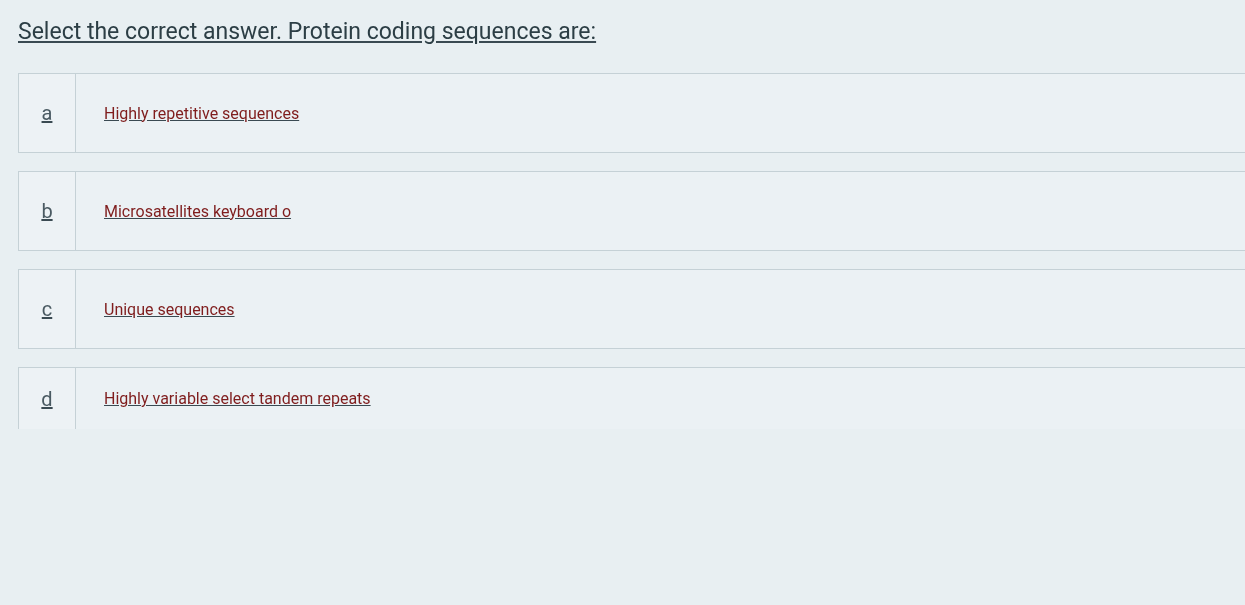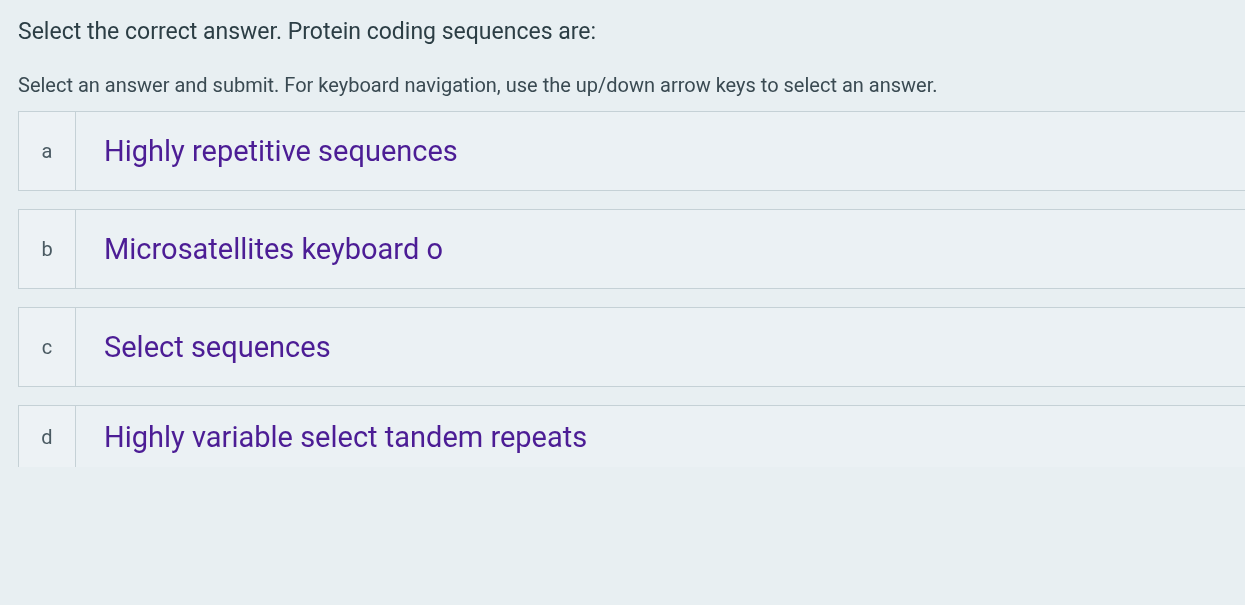--- a/index.html
+++ b/index.html
@@ -10,20 +10,21 @@
     body {
       font-family: -apple-system, BlinkMacSystemFont, "Segoe UI", Roboto, "Helvetica Neue", Arial, sans-serif;
       background: #e8eff2;
       width: 1245px;
       height: 605px;
       overflow: hidden;
       color: #3a4a52;
     }
     .container {
       padding: 18px 0 0 18px;
+      text-decoration: underline;
     }
     .question-text {
       font-size: 23px;
       color: #2c3e45;
       margin-bottom: 28px;
       font-weight: 400;
     }
     .instructions {
       font-size: 20px;
       color: #3a4a52;
@@ -53,45 +54,44 @@
       color: #4a5a62;
       border-right: 1px solid #c5d1d6;
       border-left: 1px solid #c5d1d6;
       background: rgba(255,255,255,0.1);
     }
     .option-text {
       flex: 1;
       display: flex;
       align-items: center;
       padding-left: 28px;
-      font-size: 29px;
-      color: #4c1d95;
+      font-size: 16px;
+      color: #7f1d1d;
     }
     .option-row:last-child {
       min-height: 62px;
       border-bottom: none;
     }
   </style>
 </head>
 <body>
 
 <div class="container">
   <div class="question-text">Select the correct answer. Protein coding sequences are:</div>
-  <div class="instructions">Select an answer and submit. For keyboard navigation, use the up/down arrow keys to select an answer.</div>
   <div class="options">
     <div class="option-row">
       <div class="option-letter">a</div>
       <div class="option-text">Highly repetitive sequences</div>
     </div>
     <div class="option-row">
       <div class="option-letter">b</div>
       <div class="option-text">Microsatellites  keyboard o</div>
     </div>
     <div class="option-row">
       <div class="option-letter">c</div>
-      <div class="option-text">Select sequences</div>
+      <div class="option-text">Unique sequences</div>
     </div>
     <div class="option-row">
       <div class="option-letter">d</div>
       <div class="option-text">Highly variable select tandem repeats</div>
     </div>
   </div>
 </div>
 
 </body></html>

